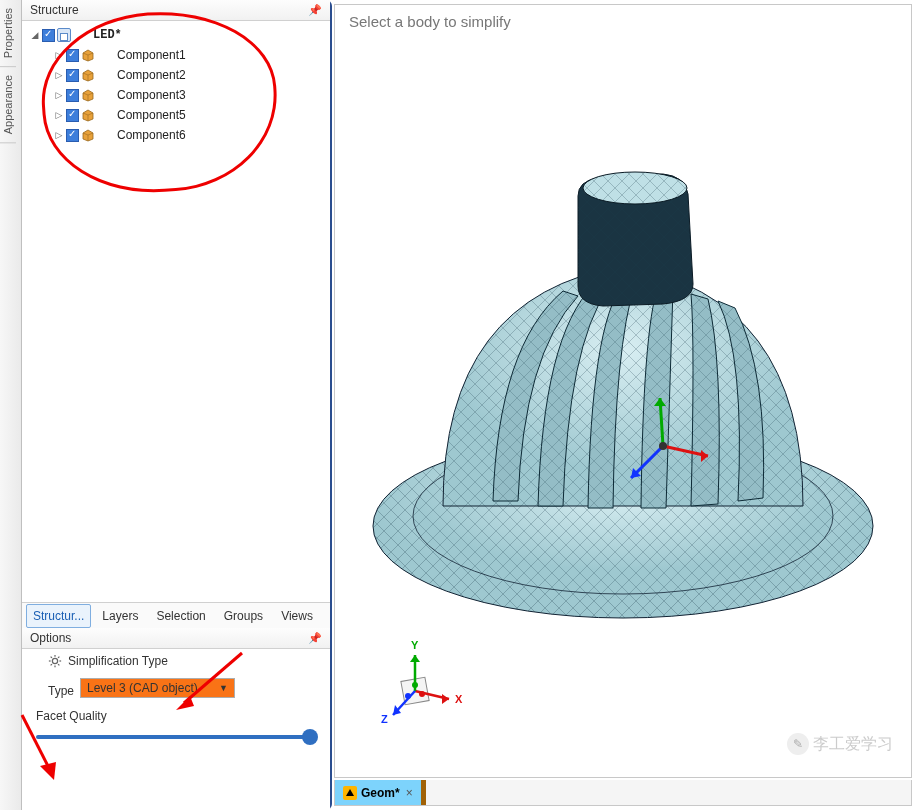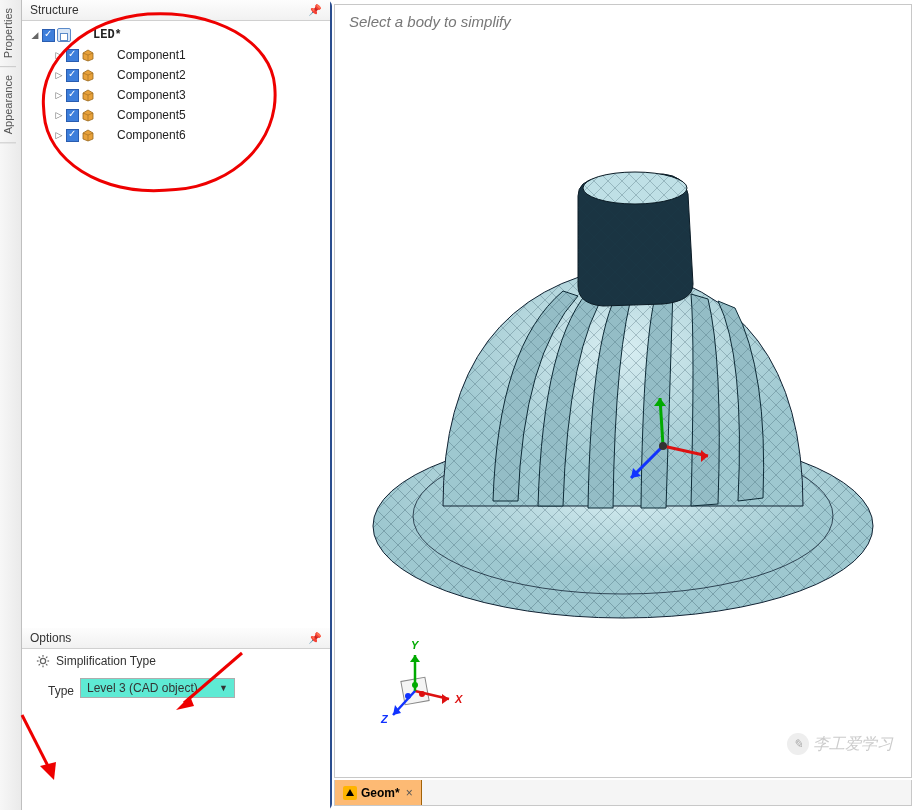--- a/index.html
+++ b/index.html
@@ -56,25 +56,25 @@
     display: flex; align-items: center; gap: 4px; padding: 0 4px;
     font-size: 12px; border-top: 1px solid #d0d0d0; background: #fafafa;
   }
   .ptab { padding: 4px 6px; color: #333; cursor: pointer; border: 1px solid transparent; }
   .ptab.active { color: #1a5fb4; border: 1px solid #7faee0; background: #eaf3fc; border-radius: 2px; }
 
   .options-panel {
     position: absolute; left: 0; bottom: 0; width: 100%; height: 182px;
     background: #fff; font-size: 12px; color: #333;
   }
-  .opt-row { display: flex; align-items: center; gap: 6px; padding: 5px 14px; }
+  .opt-row { display: flex; align-items: center; gap: 6px; padding: 5px 26px; }
   .gear-icon { width: 14px; height: 14px; color: #666; }
   .type-select {
     display: flex; align-items: center; justify-content: space-between;
-    border: 1px solid #adadad; padding: 2px 6px; width: 155px; background: #5eead4;
+    border: 1px solid #adadad; padding: 2px 6px; width: 155px; background: #f97316;
     cursor: pointer; font-size: 12px;
   }
   .type-select .caret { font-size: 9px; color: #333; }
 
   .slider-row { padding: 6px 14px 0 14px; }
   .slider {
     position: relative; height: 18px; width: 280px; margin-top: 4px;
   }
   .slider-track {
     position: absolute; top: 8px; left: 0; right: 0; height: 4px;
@@ -84,21 +84,21 @@
     position: absolute; top: 2px; right: -2px; width: 16px; height: 16px;
     background: #2f6fc1; border-radius: 50%; cursor: pointer;
   }
 
   
   .arrow { position: absolute; pointer-events: none; }
 
   
   .viewport {
     position: absolute; left: 334px; top: 4px; right: 4px; height: 774px;
-    background: #fff; border: 1px solid #c8c8c8; font-style: italic;
+    background: #fff; border: 1px solid #c8c8c8;
   }
   .viewport-msg {
     position: absolute; top: 8px; left: 14px; font-size: 15px; color: #777;
   }
   .triad {
     position: absolute; left: 44px; bottom: 50px; width: 90px; height: 90px;
   }
   .watermark {
     position: absolute; right: 18px; bottom: 22px; font-size: 16px; color: #ccc;
     display: flex; align-items: center; gap: 4px;
@@ -108,21 +108,21 @@
   .model-svg { position: absolute; left: 50%; top: 52%; transform: translate(-50%, -50%); }
 
   
   .doc-tabs {
     position: absolute; left: 334px; bottom: 4px; height: 26px; right: 4px;
     display: flex; align-items: center; gap: 0; border: 1px solid #c8c8c8; border-top: none;
     background: #f5f5f5;
   }
   .doc-tab {
     display: flex; align-items: center; gap: 4px; padding: 3px 8px;
-    background: #fdba74; border-right: 1px solid #a16207; font-size: 12px; height: 100%;
+    background: #7dd3fc; border-right: 5px solid #a16207; font-size: 12px; height: 100%;
   }
   .ansys-icon { width: 14px; height: 14px; background: #ffb400; border-radius: 2px; display:flex; align-items:center; justify-content:center; }
   .ansys-icon::after { content:""; width:0; height:0; border-left:4px solid transparent; border-right:4px solid transparent; border-bottom:7px solid #000; }
   .close-x { color: #555; cursor: pointer; margin-left: 2px; }
 </style>
 </head>
 <body>
 
 <div class="vtabs">
   <div class="vtab">Properties</div>
@@ -204,20 +204,27 @@
             <line x1="12" y1="5" x2="7" y2="7" stroke="#9a6a1e" stroke-width="0.6"></line>
             <line x1="7" y1="7" x2="7" y2="13" stroke="#9a6a1e" stroke-width="0.6"></line>
           </svg>
       </span>
       <span class="tree-label">Component6</span>
     </div>
   </div>
 
   <div class="anno-circle"></div>
 
+  <div class="panel-tabs">
+    <span class="ptab active">Structur...</span>
+    <span class="ptab">Layers</span>
+    <span class="ptab">Selection</span>
+    <span class="ptab">Groups</span>
+    <span class="ptab">Views</span>
+  </div>
 
   <div class="options-panel">
     <div class="panel-header">
       <span>Options</span>
       <span class="pin-icon">📌</span>
     </div>
     <div class="opt-row">
       <svg class="gear-icon" viewBox="0 0 16 16">
           <circle cx="8" cy="8" r="3" fill="none" stroke="#666" stroke-width="1.4"></circle>
           <g stroke="#666" stroke-width="1.4">
@@ -231,20 +238,27 @@
             <line x1="11.5" y1="4.5" x2="13" y2="3"></line>
           </g>
         </svg>
       <span>Simplification Type</span>
     </div>
     <div class="opt-row" style="padding-left: 26px; align-items: flex-end;">
       <span>Type</span>
       <div class="type-select">
         <span>Level 3 (CAD object)</span>
         <span class="caret">▼</span>
+      </div>
+    </div>
+    <div class="slider-row">
+      <span>Facet Quality</span>
+      <div class="slider">
+        <div class="slider-track"></div>
+        <div class="slider-thumb"></div>
       </div>
     </div>
   </div>
 
   <svg class="arrow" style="left:150px; top:648px;" width="80" height="70" viewBox="0 0 80 70">
     <line x1="70" y1="5" x2="12" y2="55" stroke="#e00" stroke-width="3"></line>
     <polygon points="4,62 18,48 22,58" fill="#e00"></polygon>
   </svg>
   <svg class="arrow" style="left:-10px; top:710px;" width="60" height="80" viewBox="0 0 60 80">
     <line x1="10" y1="5" x2="38" y2="60" stroke="#e00" stroke-width="3"></line>

